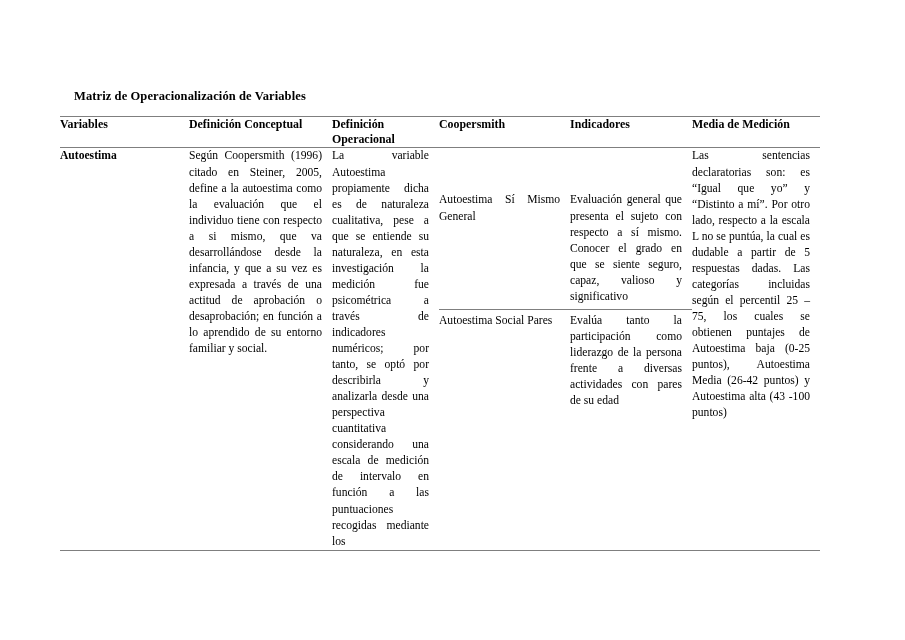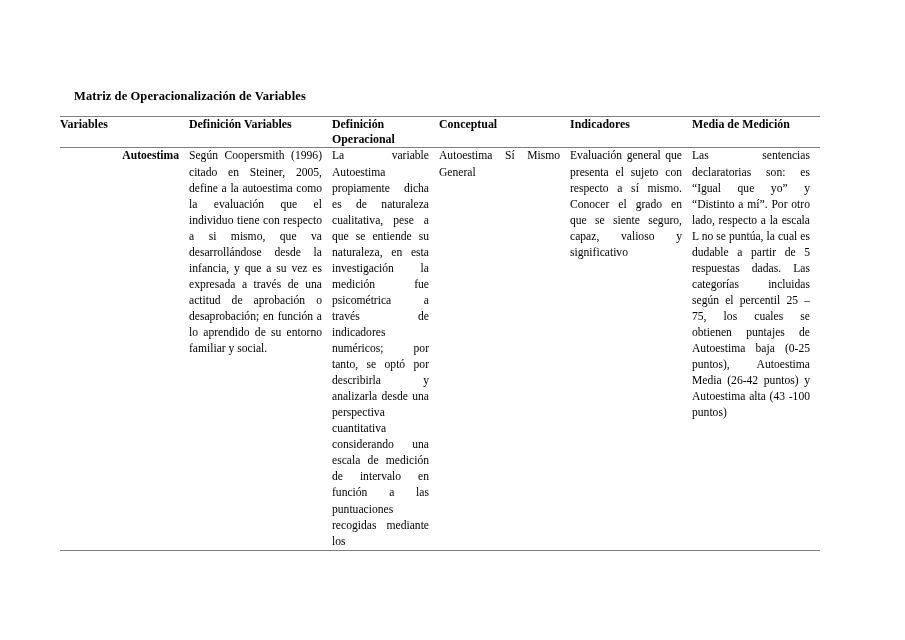--- a/index.html
+++ b/index.html
@@ -87,31 +87,32 @@
     padding-bottom: 2px;
   }
   .cell-inner {
     padding-right: 10px;
   }
   .just {
     text-align: justify;
     text-justify: inter-word;
   }
   .left {
-    text-align: right;
+    text-align: left;
   }
   .bold {
     font-weight: bold;
   }
 
   
   table.sub {
     width: 100%;
     border-collapse: collapse;
     table-layout: fixed;
+    margin-top: 44px;
   }
   table.sub td {
     vertical-align: top;
     padding: 0 10px 0 0;
   }
   table.sub tr.divided > td {
     border-top: 1px solid #7f7f7f;
     padding-top: 3px;
   }
   table.sub tr > td {
@@ -139,27 +140,27 @@
           <col class="c4">
           <col class="c5">
           <col class="c6">
       </colgroup>
       <thead>
         <tr class="hdr-row">
           <th>
               <span class="pad">Variables</span>
             </th>
           <th>
-              <span class="pad">Definición Variables</span>
+              <span class="pad">Definición Conceptual</span>
             </th>
           <th>
               <span class="pad">Definición Operacional</span>
             </th>
           <th>
-              <span class="pad">Conceptual</span>
+              <span class="pad">Coopersmith</span>
             </th>
           <th>
               <span class="pad">Indicadores</span>
             </th>
           <th>
               <span class="pad">Media de Medición</span>
             </th>
         </tr>
       </thead>
     </table>
@@ -194,20 +195,24 @@
             <table class="sub">
               <colgroup>
                 <col class="dim-col">
                   <col class="ind-col">
               </colgroup>
               <tbody>
                 <tr>
                   <td class="just">Autoestima Sí Mismo General</td>
                   <td class="just">Evaluación general que presenta el sujeto con respecto a sí mismo. Conocer el grado en que se siente seguro, capaz, valioso y significativo</td>
                 </tr>
+                <tr class="divided">
+                  <td class="just">Autoestima Social Pares</td>
+                  <td class="just">Evalúa tanto la participación como liderazgo de la persona frente a diversas actividades con pares de su edad</td>
+                </tr>
               </tbody>
             </table>
           </td>
 
           <td>
             <div class="cell-inner just">Las sentencias declaratorias son: es “Igual que yo” y “Distinto a mí”. Por otro lado, respecto a la escala L no se puntúa, la cual es dudable a partir de 5 respuestas dadas. Las categorías incluidas según el percentil 25 – 75, los cuales se obtienen puntajes de Autoestima baja (0-25 puntos), Autoestima Media (26-42 puntos) y Autoestima alta (43 -100 puntos)</div>
           </td>
 
         </tr>
       </tbody>

